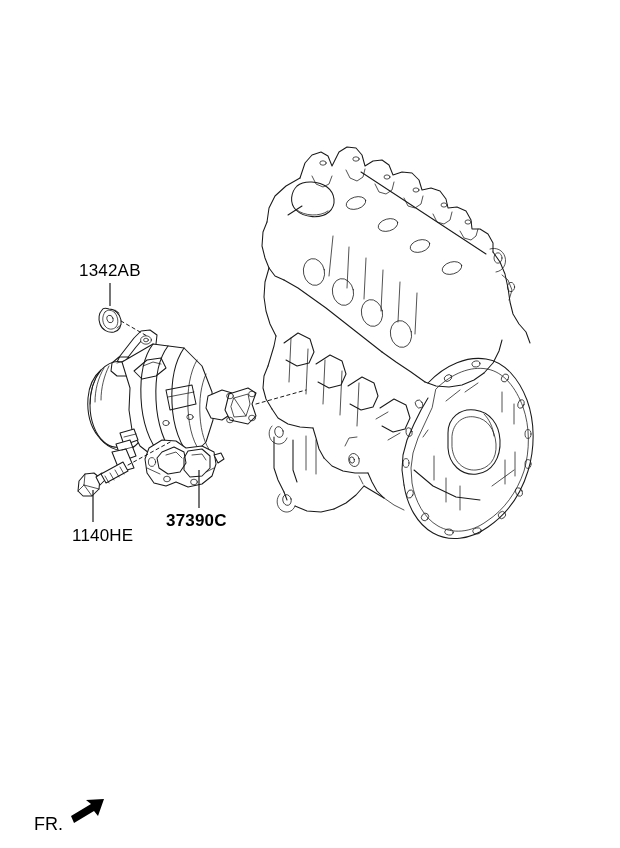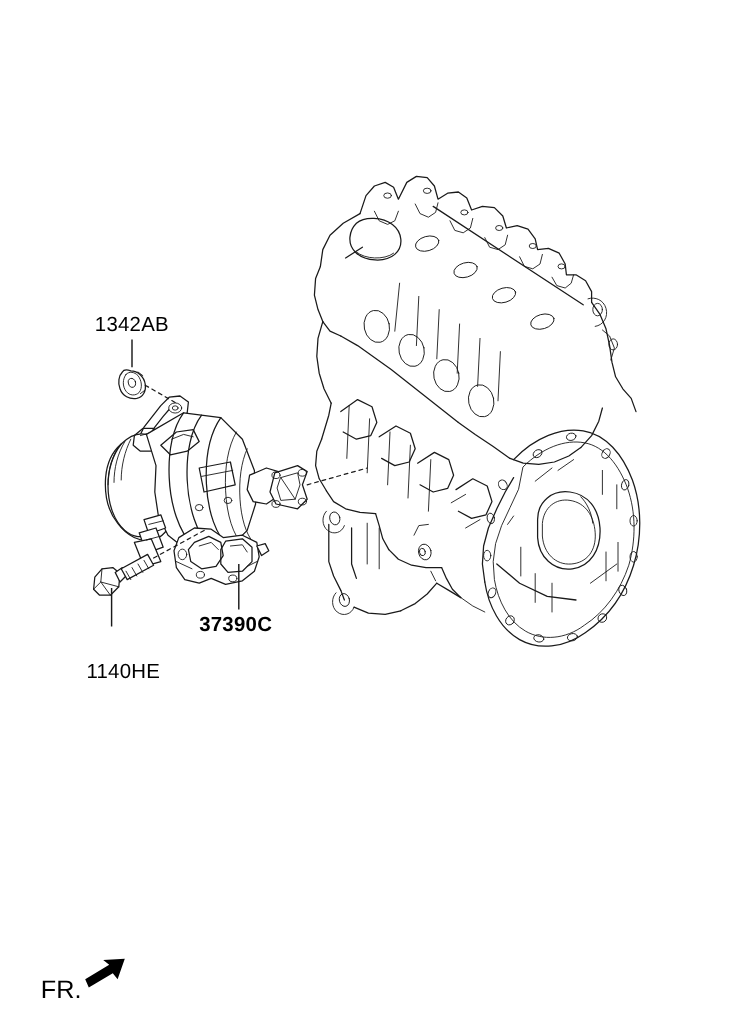--- a/index.html
+++ b/index.html
@@ -35,21 +35,21 @@
     font-family: "Liberation Sans", sans-serif;
     font-size: 17px;
     letter-spacing: 0.2px;
     color: #000000;
     white-space: nowrap;
     line-height: 1;
   }
   .fr-label {
     position: absolute;
     font-family: "Liberation Sans", sans-serif;
-    font-size: 21px;
+    font-size: 18px;
     color: #000000;
     white-space: nowrap;
     line-height: 1;
   }
 </style>
 </head>
 <body>
 
 <div id="diagram-root">
 
@@ -373,16 +373,16 @@
 
     <g>
       <path class="solidk" d="M55 816 L75 804 L70 800 L88 799 L82 816 L78 811 L58 823 Z"></path>
     </g>
   </svg>
 
   <div class="lbl" style="left:63px; top:262px;">1342AB</div>
 
   <div class="lbl" style="left:150px; top:512px;font-weight:bold;">37390C</div>
 
-  <div class="lbl" style="left:56px; top:551px;">1140HE</div>
+  <div class="lbl" style="left:56px; top:527px;">1140HE</div>
 
   <div class="fr-label" style="left:18px; top:815px;">FR.</div>
 </div>
 
 </body></html>

